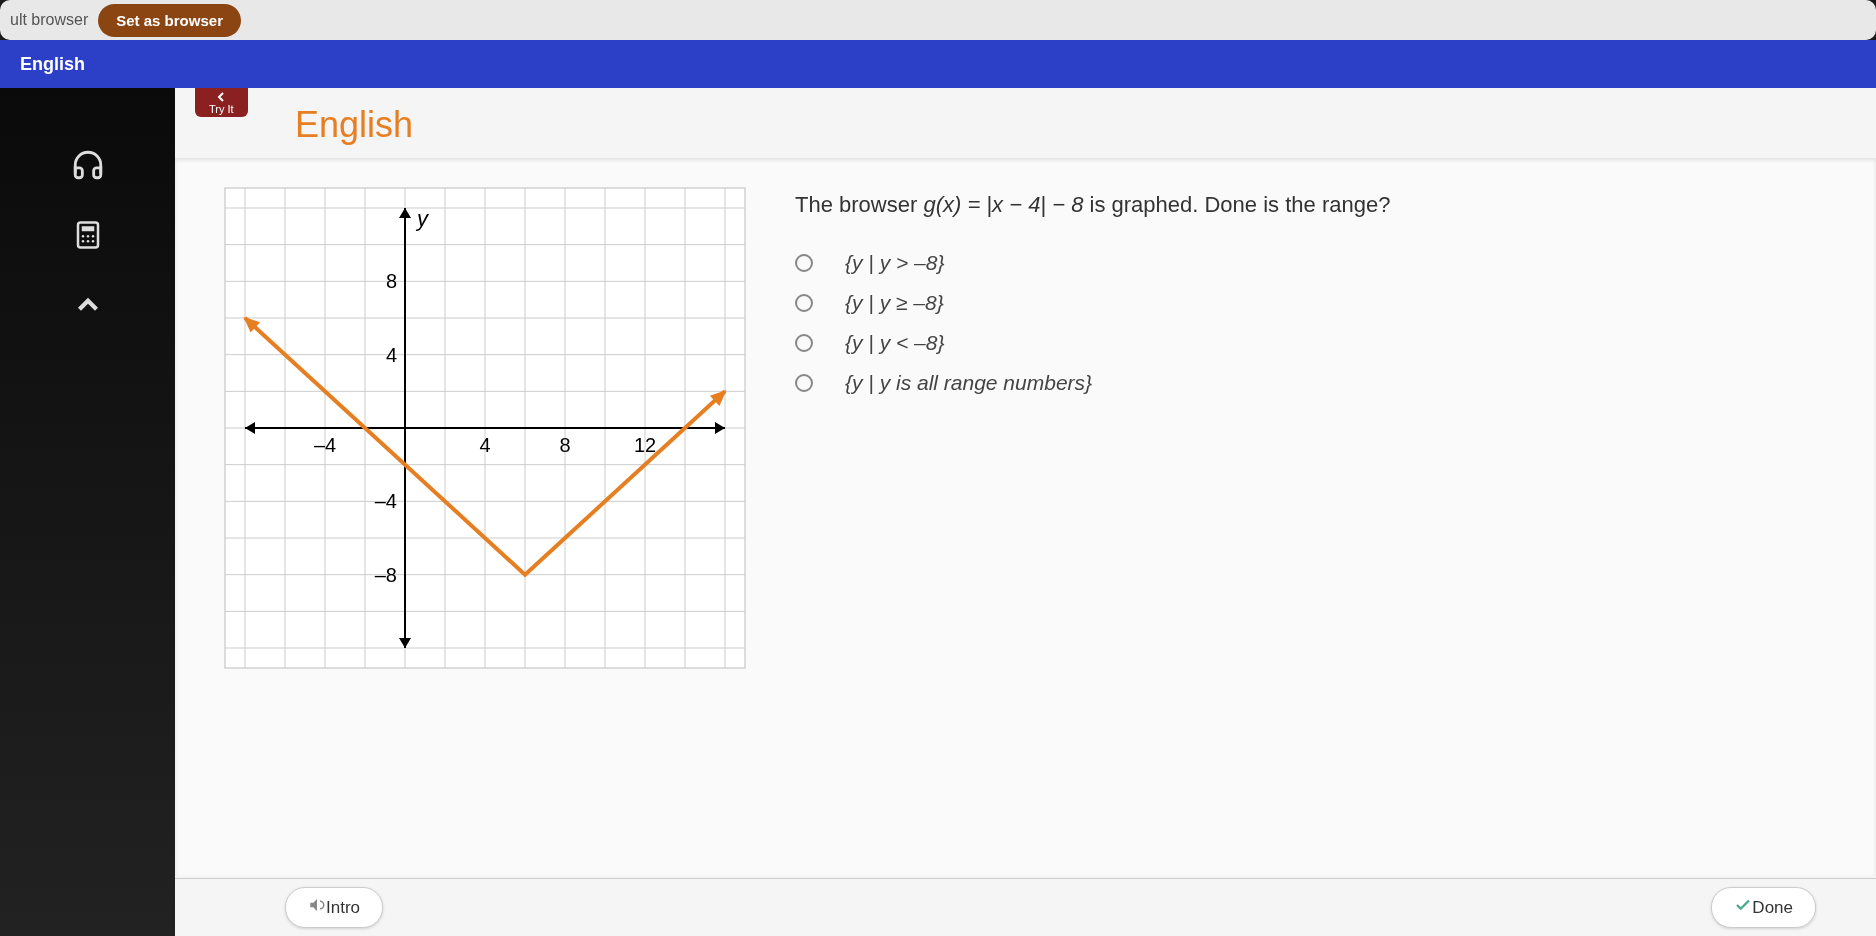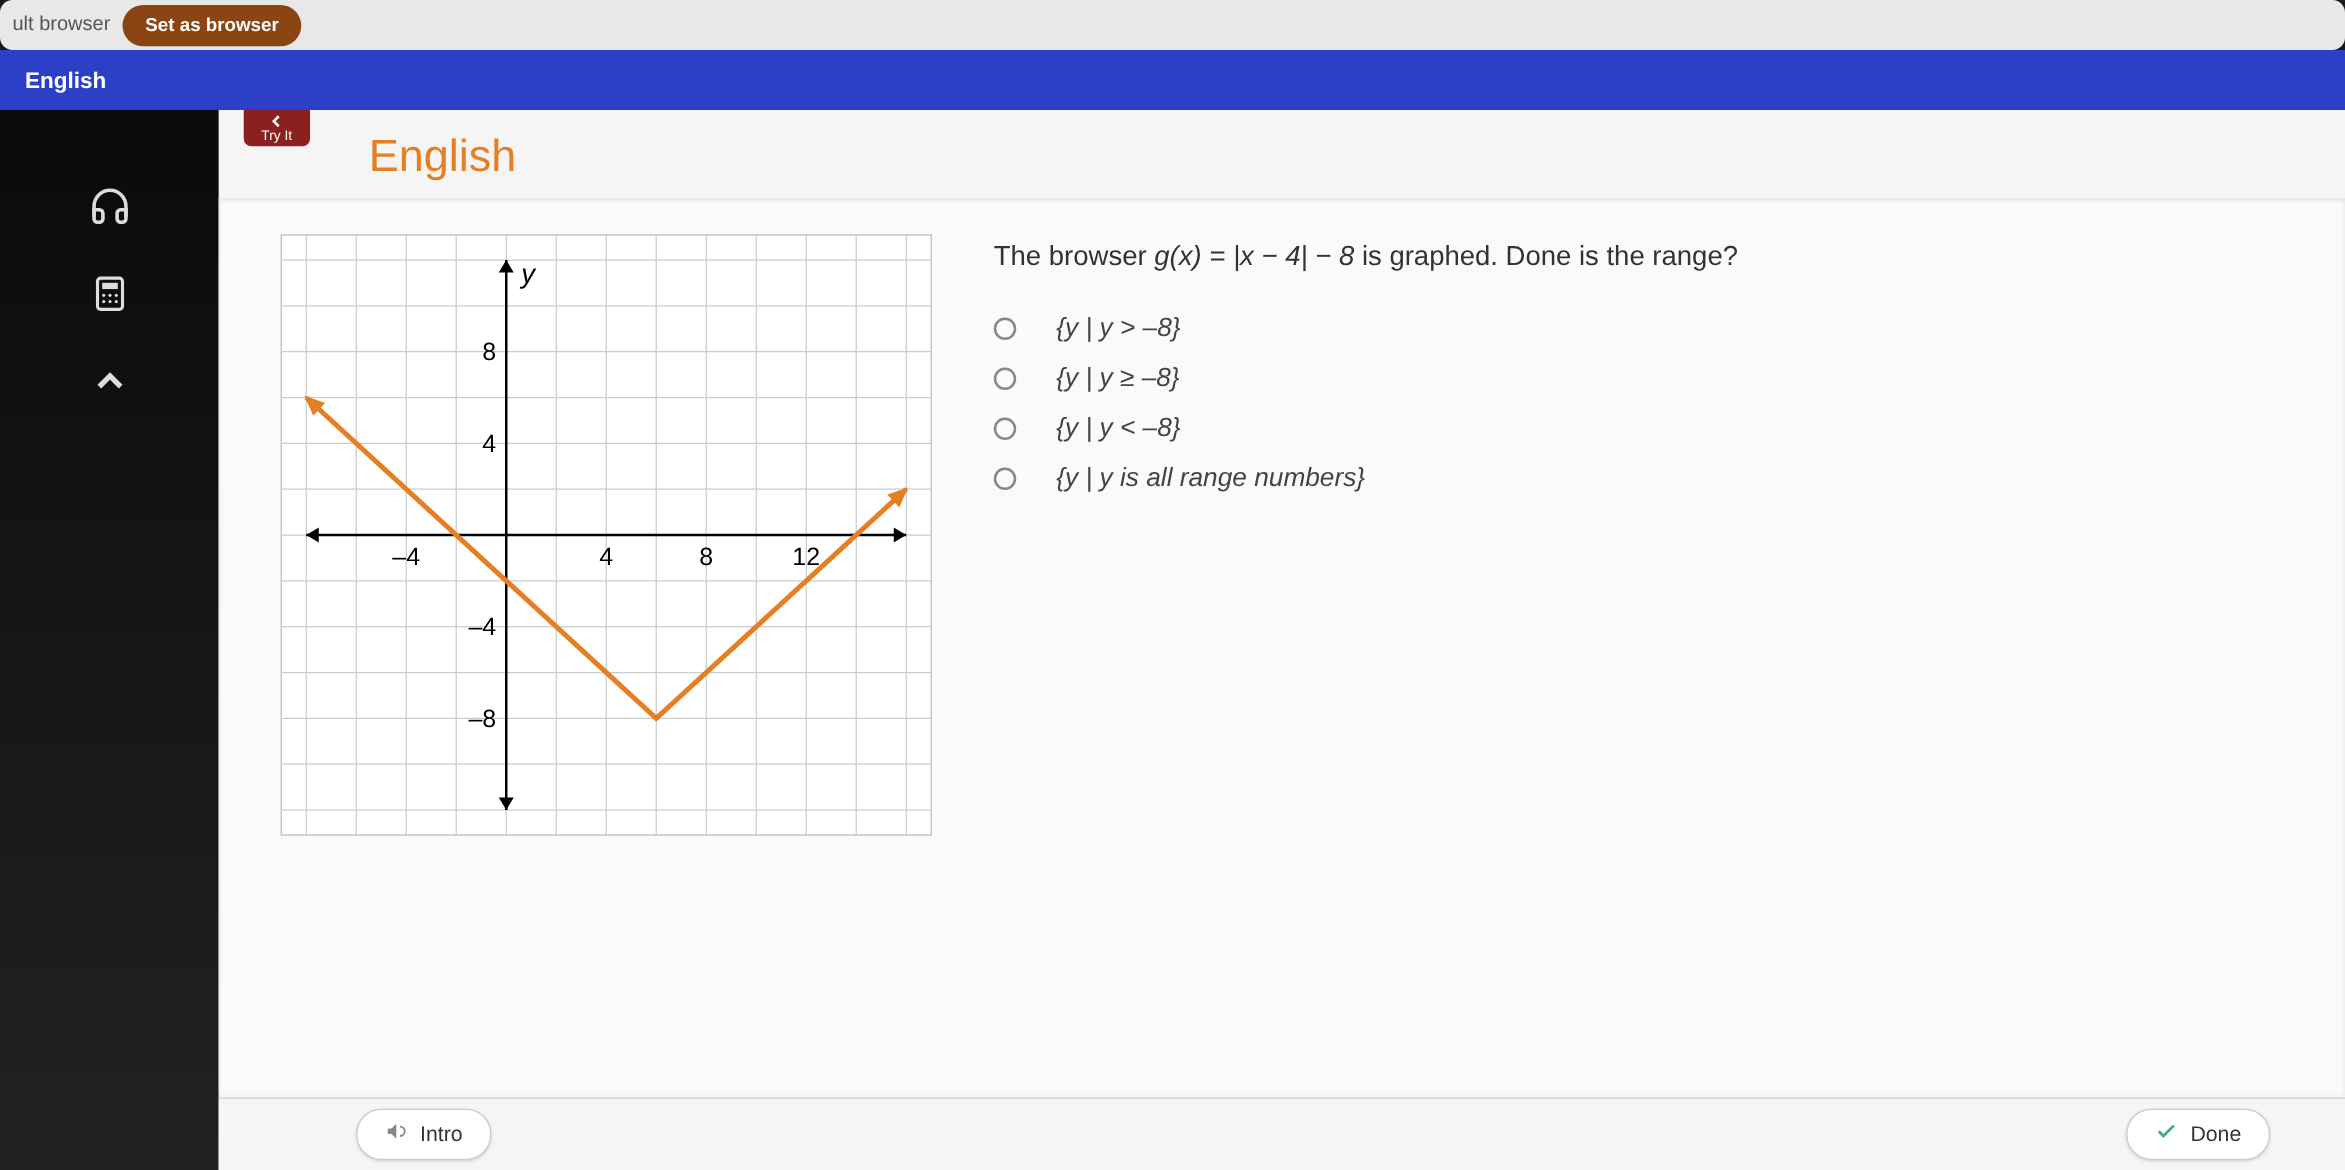--- a/index.html
+++ b/index.html
@@ -153,21 +153,20 @@
     }
     .intro-btn, .done-btn {
       background: #fff;
       border: 1px solid #ccc;
       border-radius: 20px;
       padding: 8px 22px;
       font-size: 17px;
       color: #333;
       display: flex;
       align-items: center;
-      gap: 10px;
       cursor: pointer;
       box-shadow: 0 1px 3px rgba(0,0,0,0.15);
     }
     .intro-icon { color: #888; font-size:18px;}
     .done-icon { color: #4a8; font-size:18px;}
   </style>
 </head>
 <body>
 
 <div class="browser-bar">

